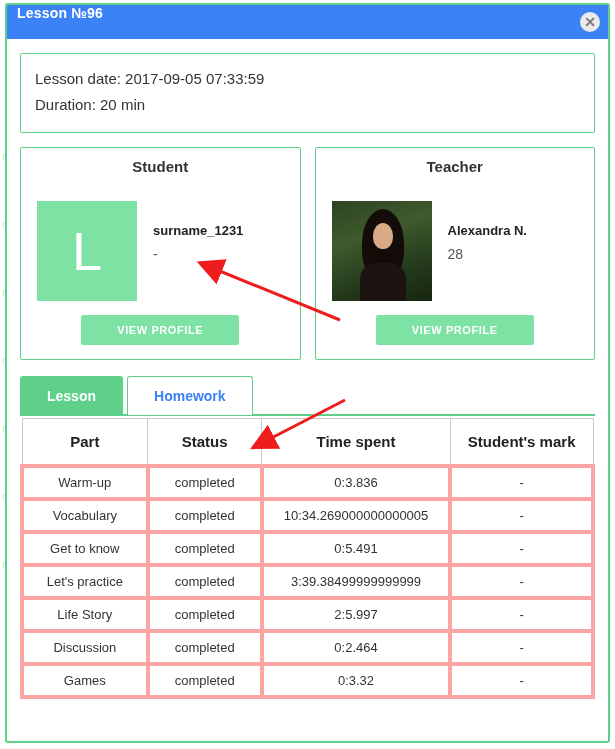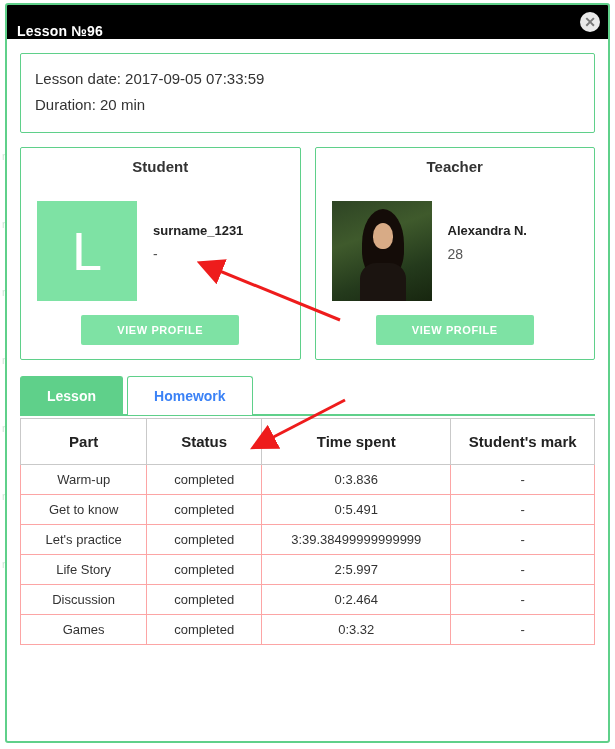--- a/index.html
+++ b/index.html
@@ -31,24 +31,24 @@
     width: 605px;
     height: 740px;
     background: #ffffff;
     border: 2px solid #5fd08a;
     border-radius: 3px;
     box-sizing: border-box;
     overflow: hidden;
   }
   .modal-header {
     height: 34px;
-    background: #000000;
-    color: #ffffff;
-    display: flex;
-    align-items: flex-end;
+    background: #3b82f6;
+    color: #ffffff;
+    display: flex;
+    align-items: flex-start;
     padding: 0 10px;
     box-sizing: border-box;
     position: relative;
   }
   .modal-title {
     font-size: 14px;
     font-weight: bold;
     color: #ffffff;
     letter-spacing: .2px;
   }
@@ -218,21 +218,21 @@
     font-weight: bold;
     color: #222222;
     border: 1px solid #c9c9c9;
     padding: 14px 4px;
     text-align: center;
     background: #ffffff;
   }
   table.parts td {
     font-size: 13px;
     color: #333333;
-    border: 1px solid #fca5a5;
+    border: 4px solid #fca5a5;
     padding: 7px 4px;
     text-align: center;
     background: #ffffff;
   }
   .col-part  { width: 22%; }
   .col-stat  { width: 20%; }
   .col-time  { width: 33%; }
   .col-mark  { width: 25%; }
   
   .arrows {
@@ -317,20 +317,26 @@
           </tr>
         </thead>
         <tbody>
           <tr>
             <td>Warm-up</td>
             <td>completed</td>
             <td>0:3.836</td>
             <td>-</td>
           </tr>
           <tr>
+            <td>Vocabulary</td>
+            <td>completed</td>
+            <td>10:34.269000000000005</td>
+            <td>-</td>
+          </tr>
+          <tr>
             <td>Get to know</td>
             <td>completed</td>
             <td>0:5.491</td>
             <td>-</td>
           </tr>
           <tr>
             <td>Let's practice</td>
             <td>completed</td>
             <td>3:39.38499999999999</td>
             <td>-</td>

